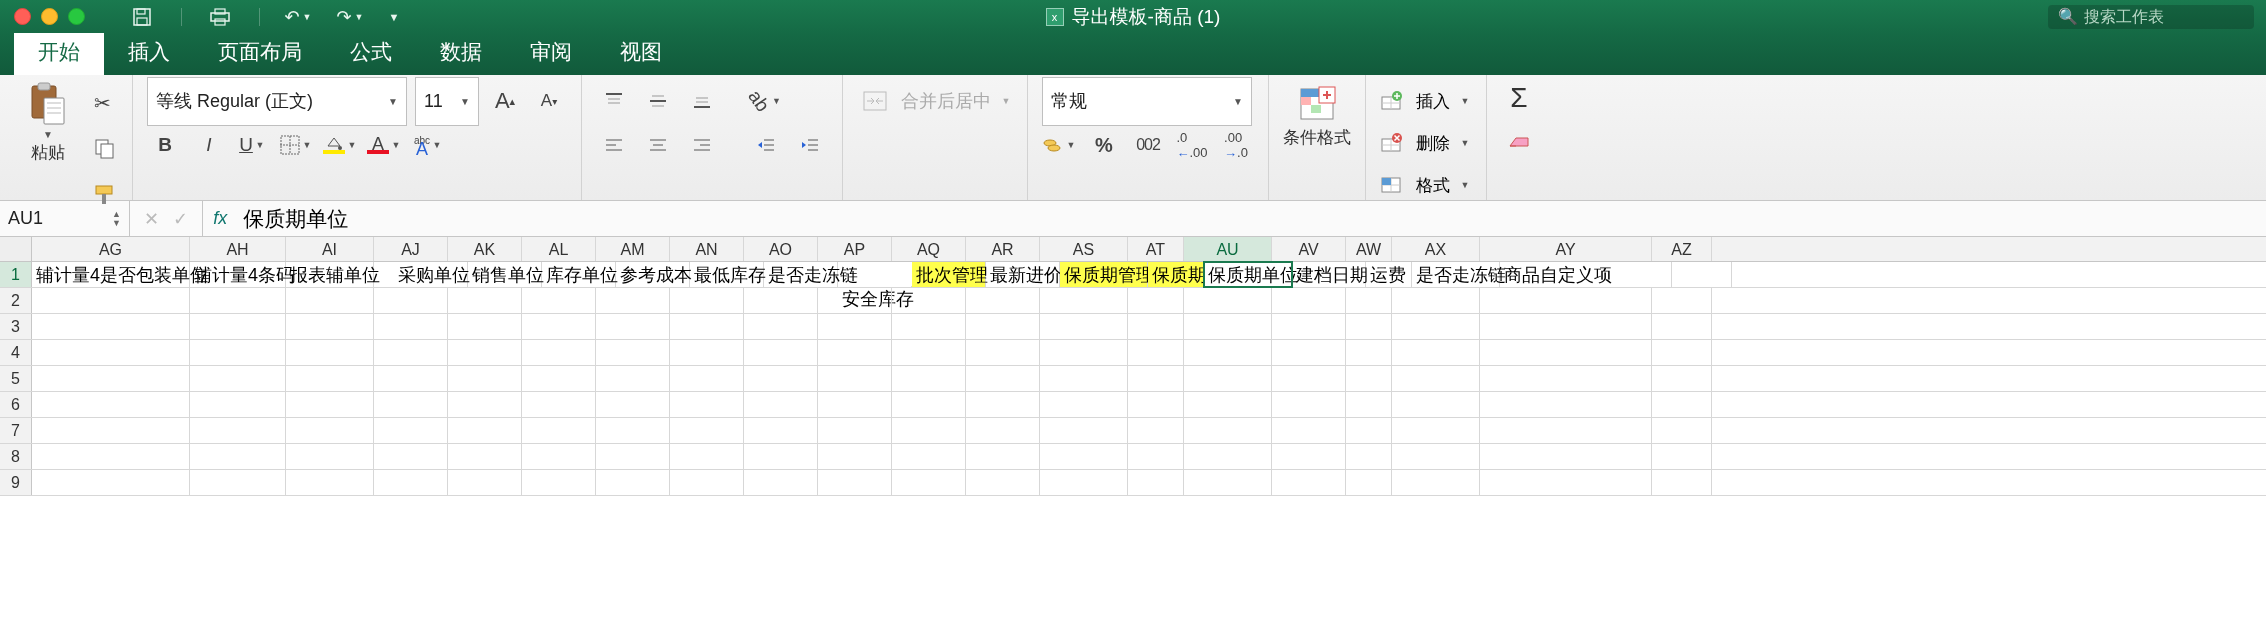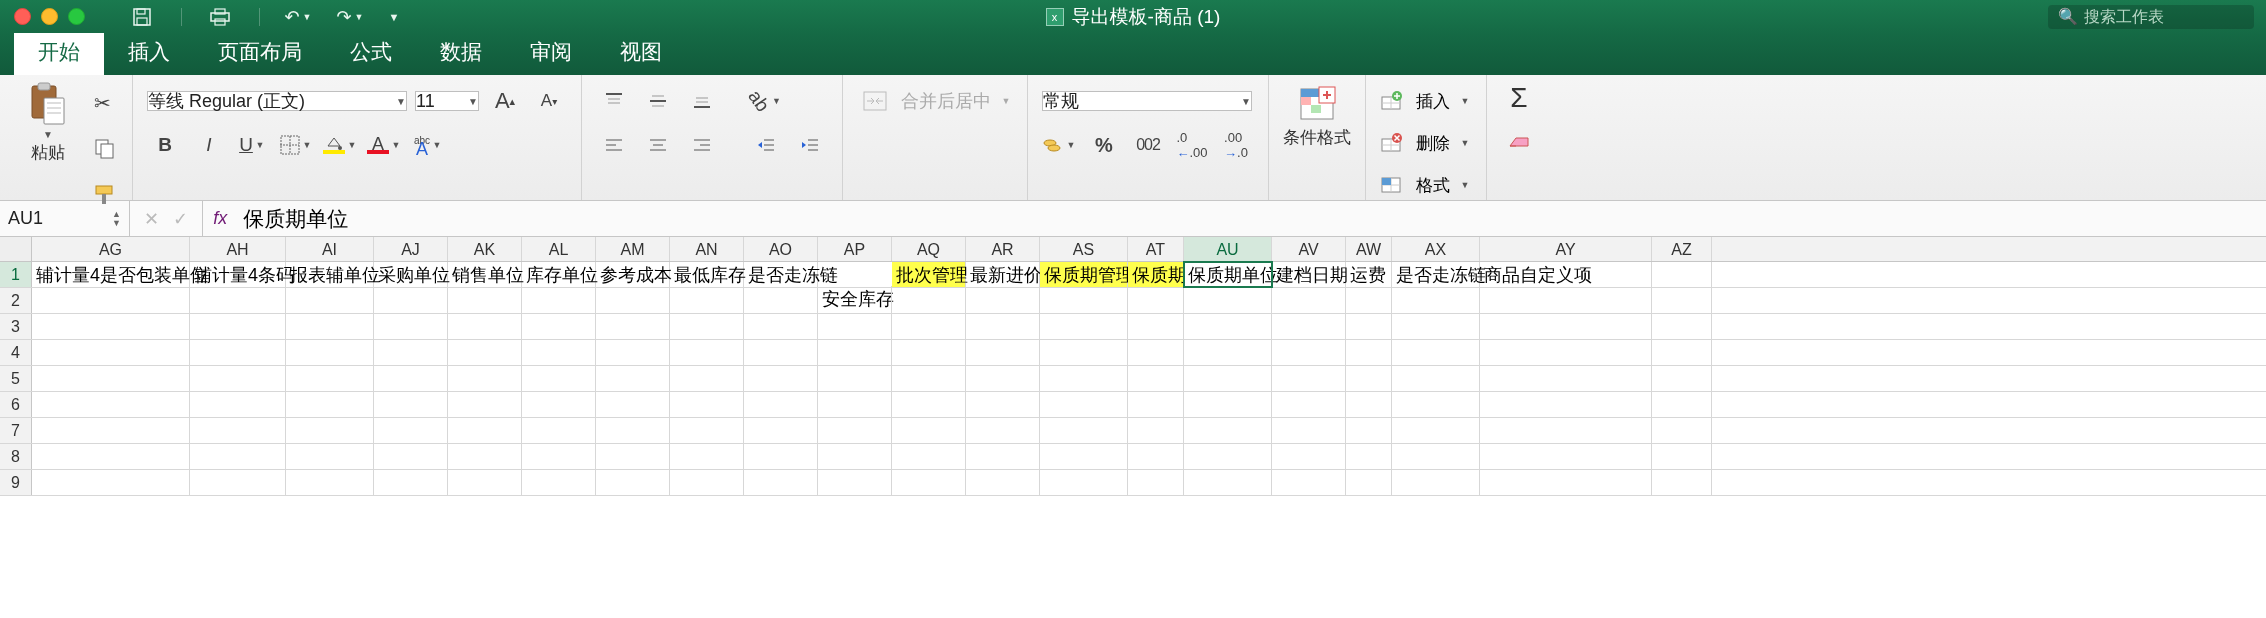--- a/index.html
+++ b/index.html
@@ -29,38 +29,38 @@
   
   .ribbon { height:126px; background:linear-gradient(#f5f5f5,#ececec); border-bottom:1px solid #c6c6c6; display:flex; }
   .group { border-right:1px solid #d2d2d2; padding:8px 14px 6px; display:flex; flex-direction:column; justify-content:space-between; }
   .group-inner { display:flex; gap:12px; align-items:flex-start; }
   .big { display:flex; flex-direction:column; align-items:center; gap:4px; width:68px; }
   .big .ico { width:44px; height:42px; display:flex; align-items:center; justify-content:center; font-size:28px; }
   .big .lbl { font-size:17px; color:#333; text-align:center; line-height:1.1;}
   .row { display:flex; gap:8px; align-items:center; height:36px;}
   .iconbtn { width:36px; height:30px; display:flex; align-items:center; justify-content:center; font-size:19px; color:#444; border-radius:3px;}
   .dd { width:14px; font-size:9px; color:#555; display:flex; align-items:center; justify-content:center;}
-  .sel { height:20px; border:1px solid #bfbfbf; background:#fff; display:flex; align-items:center; padding:0 0; font-size:18px; color:#222;}
+  .sel { height:49px; border:1px solid #bfbfbf; background:#fff; display:flex; align-items:center; padding:0 8px; font-size:18px; color:#222;}
   .fontname { width:260px;}
   .fontsize { width:64px;}
   .col { display:flex; flex-direction:column; gap:8px; }
   .clipcol { display:flex; flex-direction:column; gap:10px; padding-top:2px;}
   .clipcol .ico { font-size:20px; color:#444;}
   .yellowbar { width:22px; height:4px; background:#ffea00; margin-top:-2px;}
   .redbar { width:22px; height:4px; background:#e81123; margin-top:-2px;}
   .numfmt { width:210px;}
   .disabled { color:#aaaaaa !important; }
 
   
   .fbar { height:36px; border-bottom:1px solid #c6c6c6; background:#fafafa; display:flex; align-items:center; }
   .namebox { width:130px; height:36px; border-right:1px solid #c6c6c6; display:flex; align-items:center; justify-content:space-between; padding:0 8px; font-size:18px; color:#222;}
   .namestep { display:flex; flex-direction:column; font-size:9px; color:#666; line-height:9px;}
   .fx-ctrl { display:flex; align-items:center; gap:14px; padding:0 14px; color:#888; border-right:1px solid #c6c6c6; height:36px;}
   .fx-ctrl span { font-size:18px;}
-  .fx-lbl { font-style:italic; padding:0 10px; font-size:18px; color:#701a75;}
+  .fx-lbl { font-style:italic; padding:0 10px; font-size:18px; color:#0f766e;}
   .fx-val { font-size:21px; color:#000; padding-left:6px;}
 
   
   .grid { position:relative; }
   .colhdrs { display:flex; height:25px; background:#f2f2f2; border-bottom:1px solid #c6c6c6;}
   .rowhdr-space { width:32px; border-right:1px solid #c6c6c6; background:#eee;}
   .ch { border-right:1px solid #d7d7d7; text-align:center; font-size:16px; color:#333; line-height:25px;}
   .ch.active { background:#d5e8dc; color:#0a6b3f; font-weight:500;}
   .rows { }
   .r { display:flex; height:26px; border-bottom:1px solid #d7d7d7;}
@@ -462,21 +462,21 @@
       <div class="ch" style="width: 88px; text-align: center;">AX</div>
       <div class="ch" style="width: 172px;">AY</div>
       <div class="ch" style="width: 60px;">AZ</div>
     </div>
   <div class="rows">
       <div class="r">
         <div class="rh active">1</div>
         <div class="cell" style="width: 158px;">辅计量4是否包装单位</div>
         <div class="cell" style="width: 96px;">辅计量4条码</div>
         <div class="cell" style="width: 88px;">报表辅单位</div>
-        <div class="cell" style="width: 74px;">采购单位</div>
+        <div class="cell" style="width: 74px; margin-left: 20px;">采购单位</div>
         <div class="cell" style="width: 74px;">销售单位</div>
         <div class="cell" style="width: 74px;">库存单位</div>
         <div class="cell" style="width: 74px;">参考成本</div>
         <div class="cell" style="width: 74px;">最低库存</div>
         <div class="cell" style="width: 74px;">是否走冻链</div>
         <div class="cell" style="width: 74px; margin-top: 24px;">安全库存</div>
         <div class="cell hl" style="width: 74px;">批次管理</div>
         <div class="cell" style="width: 74px;">最新进价</div>
         <div class="cell hl" style="width: 88px;">保质期管理</div>
         <div class="cell hl" style="width: 56px;">保质期</div>

